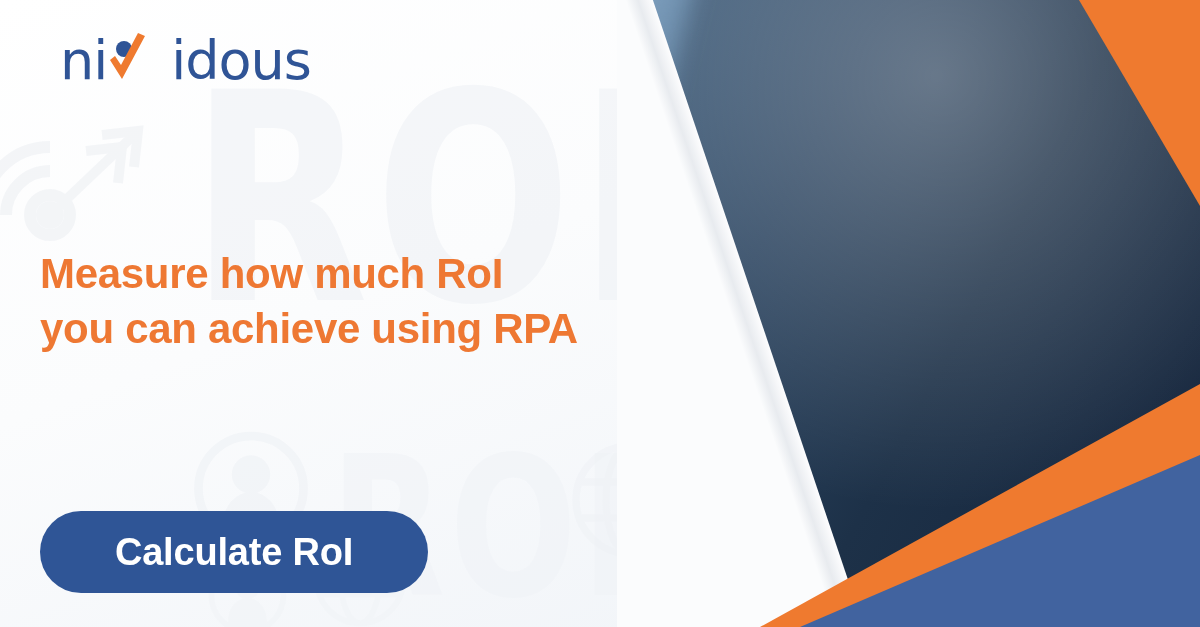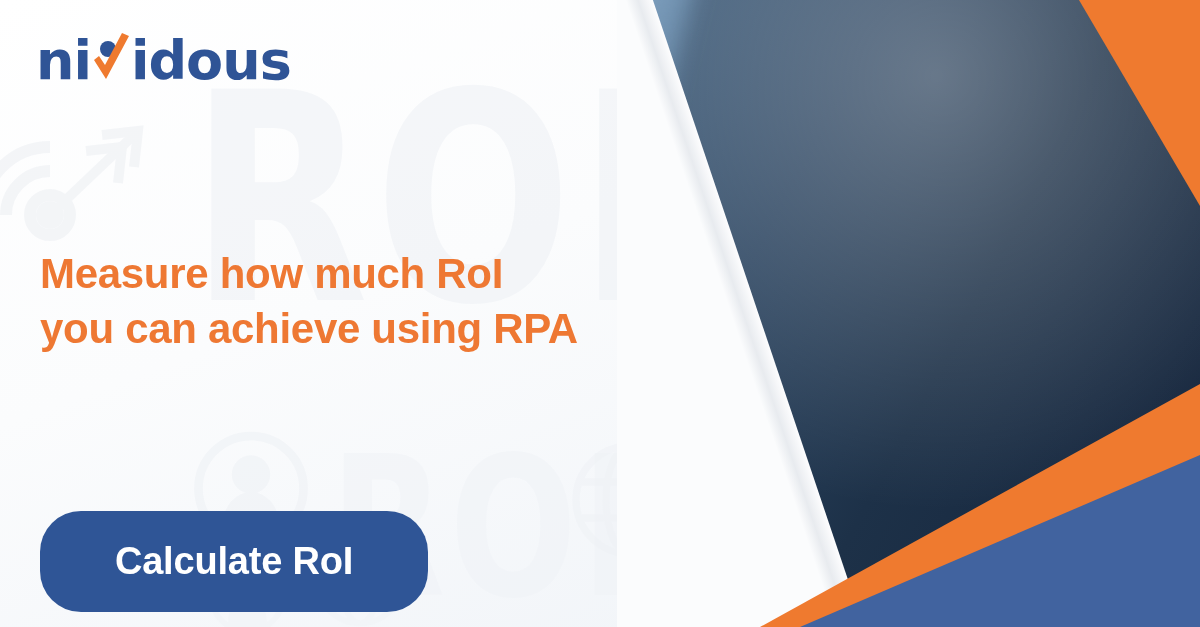--- a/index.html
+++ b/index.html
@@ -272,24 +272,25 @@
   .logo {
     position: absolute;
     left: 36px; top: 32px;
     display: flex;
     align-items: flex-end;
     height: 56px;
   }
   .logo-text {
     font-family: "DejaVu Sans", sans-serif;
     font-size: 54px;
-    font-weight: 700;
+    font-weight: 400;
     color: #2f5496;
     letter-spacing: -1px;
     line-height: 1;
+    margin-left: 24px;
   }
   .logo-mark {
     position: relative;
     display: inline-block;
     width: 44px;
     height: 56px;
     margin: 0 -2px;
     vertical-align: bottom;
   }
 
@@ -312,21 +313,21 @@
     color: #ee7833;
     line-height: 1.32;
     letter-spacing: -0.3px;
   }
   .subhead span { display: block; }
 
   .cta {
     position: absolute;
     left: 40px; top: 511px;
     width: 388px;
-    height: 101px;
+    height: 82px;
     border: none;
     border-radius: 41px;
     background: #2f5596;
     color: #ffffff;
     font-family: "Liberation Sans", sans-serif;
     font-size: 38px;
     font-weight: 700;
     letter-spacing: -0.2px;
     cursor: pointer;
     display: flex;

